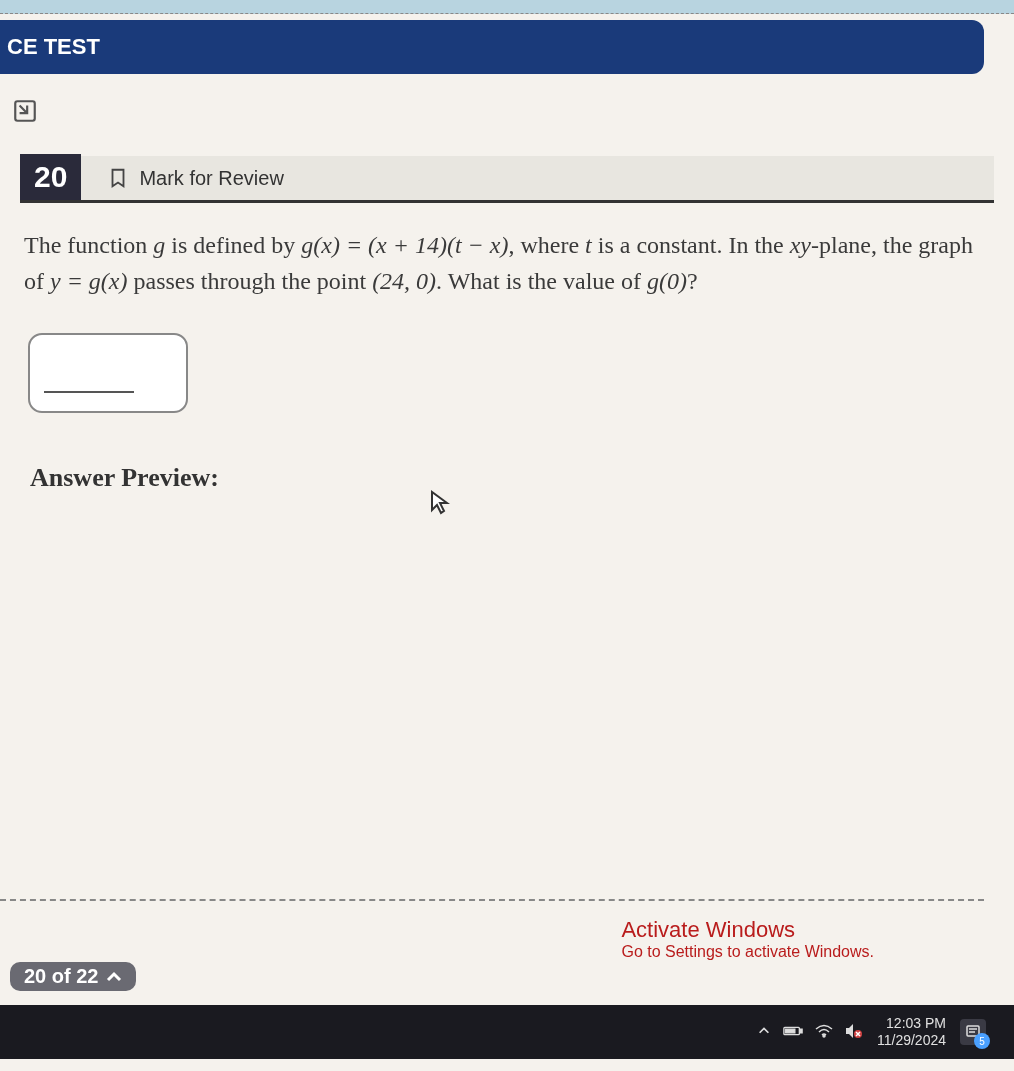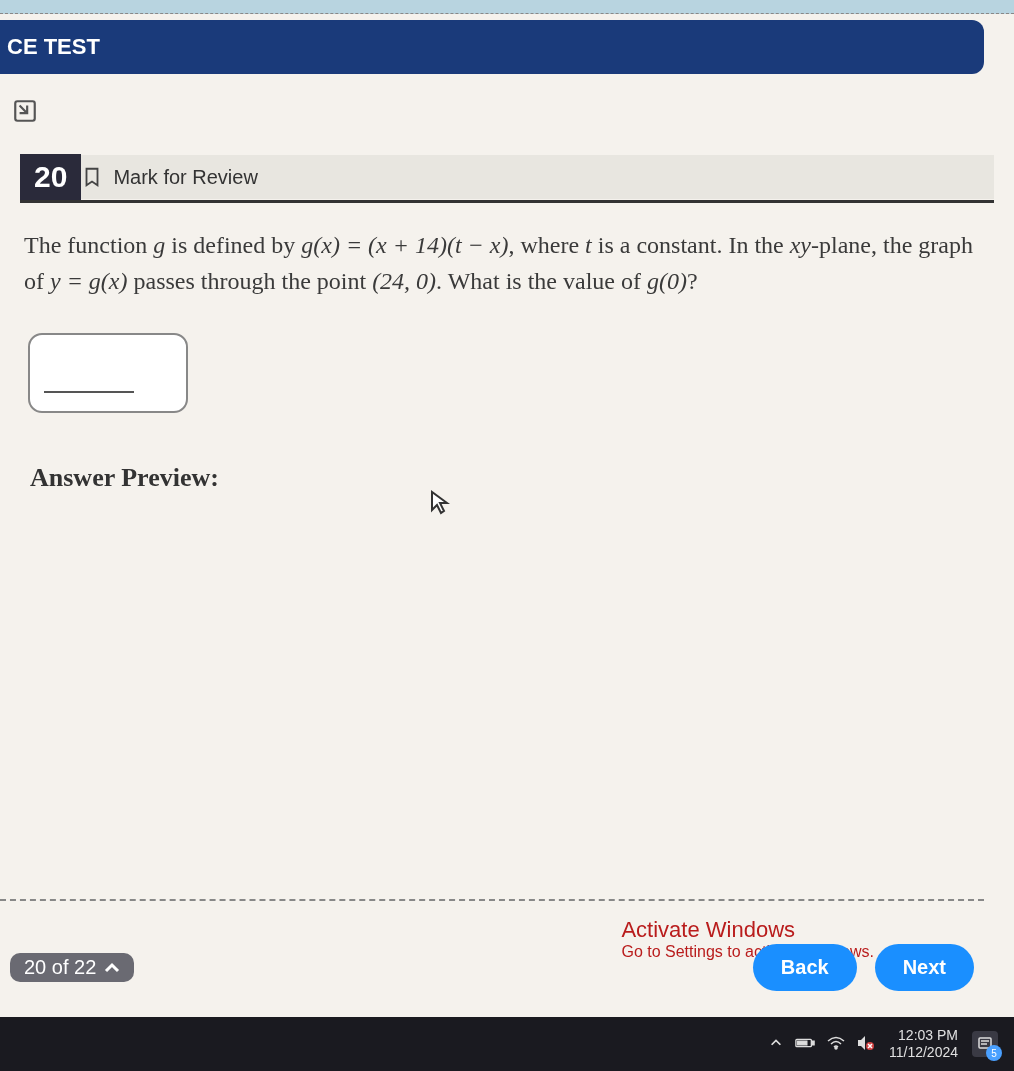--- a/index.html
+++ b/index.html
@@ -30,39 +30,39 @@
   .tool-icon {
     margin: 22px 0 0 10px;
     width: 30px;
     height: 30px;
     display: flex;
     align-items: center;
     justify-content: center;
   }
   .question-header {
     display: flex;
-    align-items: center;
+    align-items: flex-end;
     margin: 28px 20px 0 20px;
     border-bottom: 3px solid #333;
   }
   .qnum {
     background: #2a2a3a;
     color: #fff;
     font-family: Arial, sans-serif;
     font-weight: bold;
     font-size: 30px;
     padding: 6px 14px;
     display: flex;
     align-items: center;
   }
   .mark-review {
     display: flex;
     align-items: center;
     gap: 10px;
-    padding: 8px 0;
+    padding: 8px 26px;
     background: #e8e6e0;
     flex: 1;
     font-family: Arial, sans-serif;
     font-size: 20px;
     color: #333;
     cursor: pointer;
   }
   .bookmark-icon svg { display: block; }
   .question-text {
     margin: 24px 24px 16px 24px;
@@ -124,21 +124,21 @@
     left: 0;
     right: 30px;
     display: flex;
     align-items: center;
     padding: 0 10px;
   }
   .progress-pill {
     background: #6a6a72;
     color: #fff;
     font-family: Arial, sans-serif;
-    font-weight: normal;
+    font-weight: bold;
     font-size: 20px;
     padding: 3px 14px;
     border-radius: 10px;
     display: flex;
     align-items: center;
     gap: 8px;
     cursor: pointer;
   }
   .nav-buttons {
     margin-left: auto;
@@ -151,29 +151,29 @@
     font-family: Arial, sans-serif;
     font-weight: bold;
     font-size: 20px;
     padding: 12px 28px;
     border: none;
     border-radius: 999px;
     cursor: pointer;
   }
   .taskbar {
     position: absolute;
-    bottom: 0;
+    bottom: 12px;
     left: 0;
     right: 0;
     height: 54px;
     background: #1a1a20;
     display: flex;
     align-items: center;
     justify-content: flex-end;
-    padding: 0 16px;
+    padding: 0 28px;
     gap: 14px;
     color: #e0e0e0;
     font-family: 'Segoe UI', Arial, sans-serif;
     font-size: 14px;
   }
   .tray-icons { display: flex; align-items: center; gap: 12px; }
   .clock { text-align: right; line-height: 1.2; }
   .notif {
     width: 26px;
     height: 26px;
@@ -248,24 +248,20 @@
 
 <div class="footer-nav">
   <div class="progress-pill">
     <span>20 of 22</span>
     <span>
       <svg width="16" height="12" viewBox="0 0 16 12" fill="none" stroke="#fff" stroke-width="3">
           <path d="M2 9 L8 3 L14 9"></path>
         </svg>
     </span>
   </div>
-  <div class="nav-buttons">
-    <button class="nav-btn">Back</button>
-    <button class="nav-btn">Next</button>
-  </div>
 </div>
 
 <div class="taskbar">
   <div class="tray-icons">
     <span>
       <svg width="14" height="14" viewBox="0 0 16 16" fill="none" stroke="#ddd" stroke-width="2">
           <path d="M3 10 L8 5 L13 10"></path>
         </svg>
     </span>
     <span>
@@ -284,21 +280,21 @@
     <span>
       <svg width="18" height="16" viewBox="0 0 18 16" fill="#ddd">
           <path d="M1 5h3l4-4v14l-4-4H1z"></path>
           <circle cx="13" cy="11" r="4" fill="#d04040"></circle>
           <path d="M11 9l4 4M15 9l-4 4" stroke="#fff" stroke-width="1.5"></path>
         </svg>
     </span>
   </div>
   <div class="clock">
     <div>12:03 PM</div>
-    <div>11/12/2024</div>
+    <div>11/29/2024</div>
   </div>
   <div class="notif">
     <svg width="16" height="16" viewBox="0 0 16 16" fill="none" stroke="#ddd" stroke-width="1.5">
         <rect x="2" y="2" width="12" height="10" rx="1"></rect>
         <path d="M4 5h8M4 8h6"></path>
       </svg>
     <div class="notif-badge">5</div>
   </div>
 </div>
 

